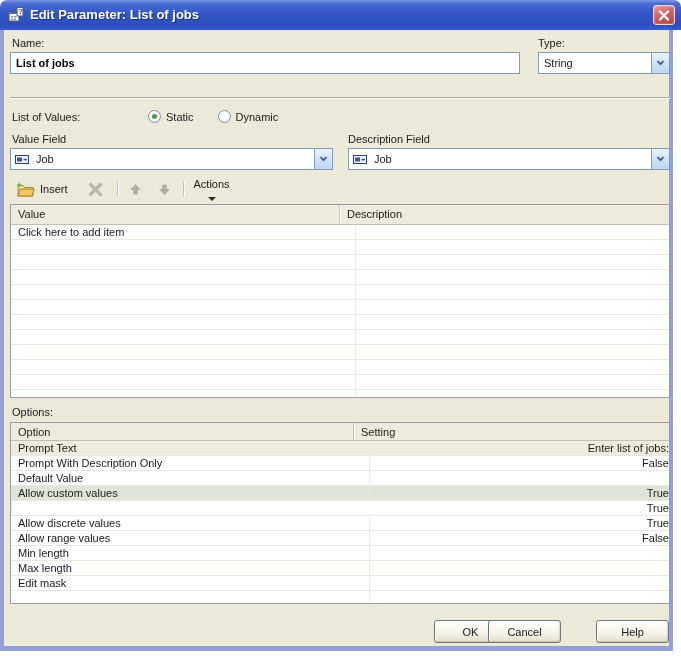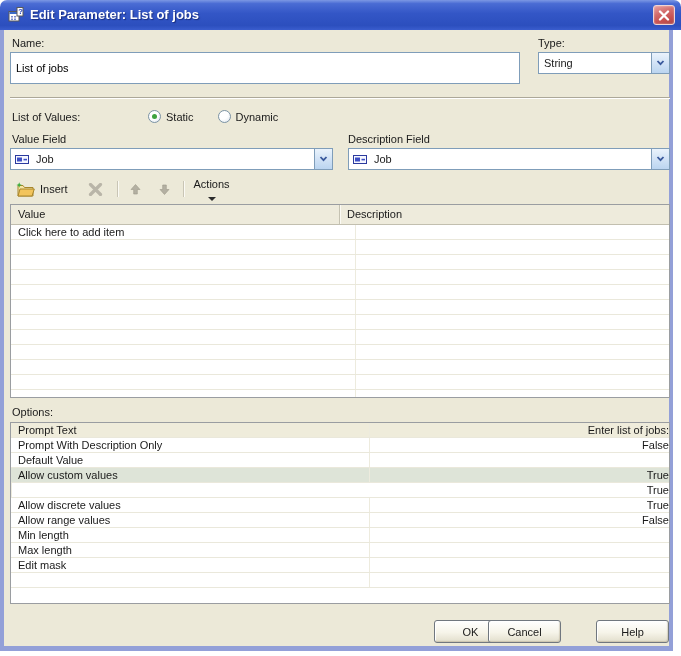--- a/index.html
+++ b/index.html
@@ -81,21 +81,21 @@
     <button class="closebtn">
       <svg width="12" height="11" viewBox="0 0 12 11">
         <path d="M2 1.5 L10 9.5 M10 1.5 L2 9.5" stroke="#fff" stroke-width="2.3" stroke-linecap="round"></path>
       </svg>
     </button>
   </div>
 
   <div class="frame"></div>
 
   <span class="lbl" style="left:12px;top:37px;">Name:</span>
-  <input class="txtinput" style="left: 10px; top: 52px; width: 510px; height: 32px;" value="List of jobs">
+  <input class="txtinput" style="left: 10px; top: 52px; width: 510px; height: 22px; font-weight: bold;" value="List of jobs">
 
   <span class="lbl" style="left:538px;top:37px;">Type:</span>
   <div class="combo" style="left:538px;top:52px;width:132px;height:22px;">
     <span class="ctxt">String</span>
     <span class="cbtn">
       <svg width="9" height="6" viewBox="0 0 9 6">
           <path d="M1.5 1 L4.5 4.2 L7.5 1" stroke="#3A5A9C" stroke-width="1.8" fill="none"></path>
         </svg>
     </span>
   </div>
@@ -233,20 +233,24 @@
         <div class="vrow">
           <div class="cell vt-c1"></div>
           <div class="cell c2"></div>
         </div>
       </div>
   </div>
 
   <span class="lbl" style="left:12px;top:406px;">Options:</span>
 
   <div class="xtable ot" style="left:10px;top:422px;width:660px;height:182px;">
+    <div class="thead">
+      <div class="th ot-c1">Option</div>
+      <div class="th c2">Setting</div>
+    </div>
     <div>
         <div class="vrow hl-cream">
           <div class="cell ot-c1">Prompt Text</div>
           <div class="cell c2">Enter list of jobs:</div>
         </div>
         <div class="vrow">
           <div class="cell ot-c1">Prompt With Description Only</div>
           <div class="cell c2">False</div>
         </div>
         <div class="vrow">

